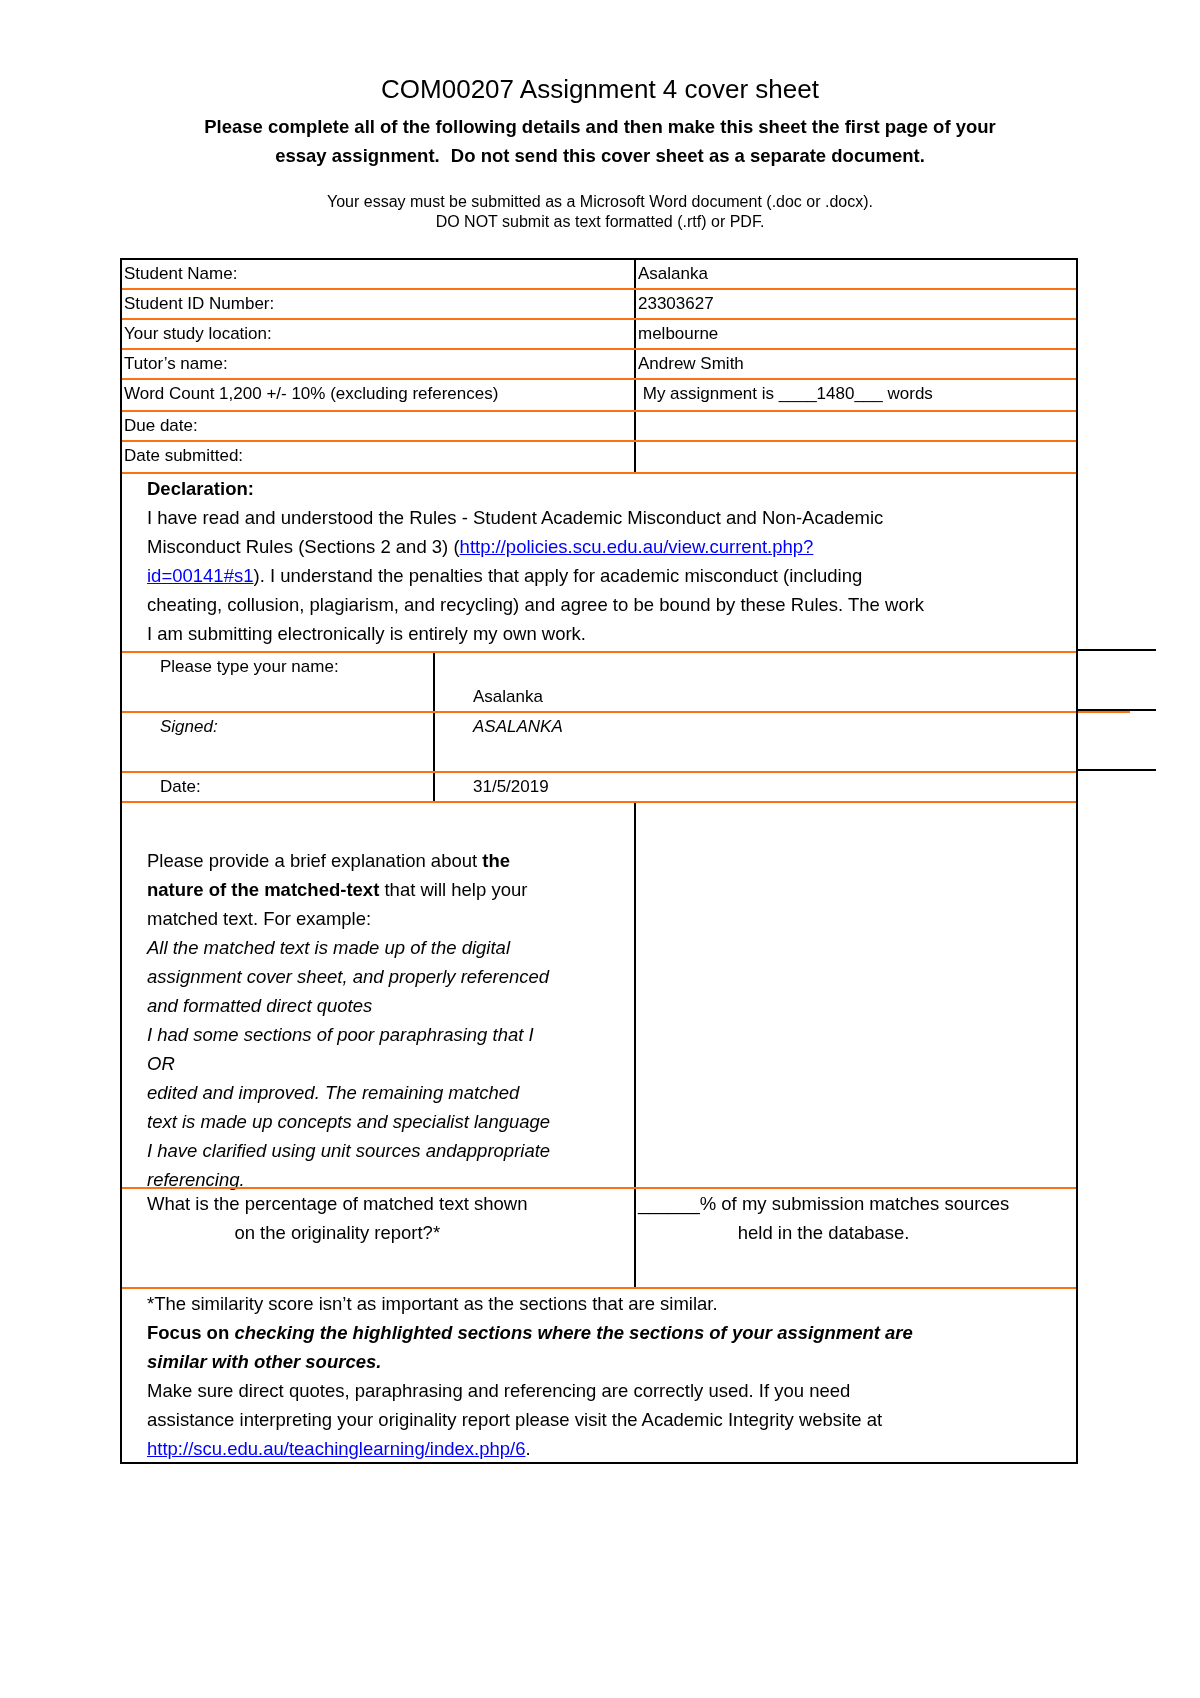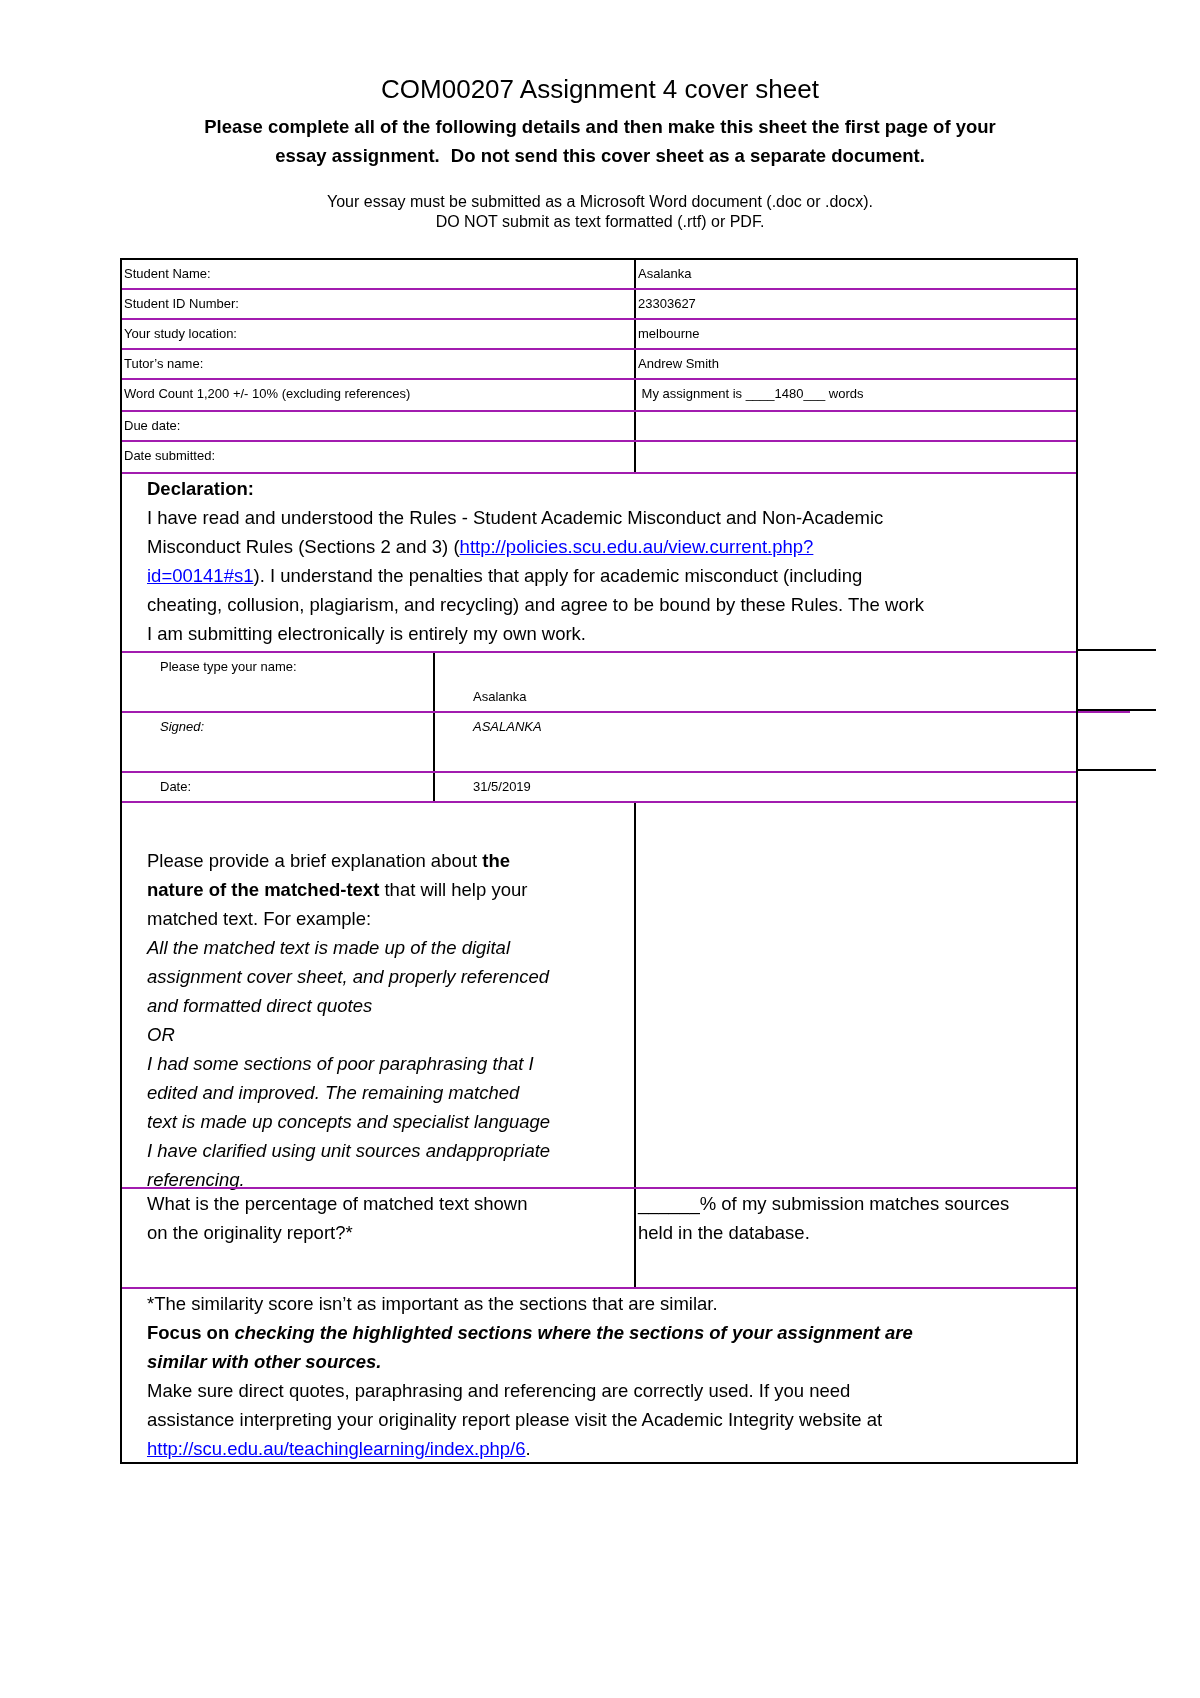--- a/index.html
+++ b/index.html
@@ -4,22 +4,22 @@
 <style>
   html, body { margin: 0; padding: 0; background: #ffffff; }
   body { width: 1200px; height: 1698px; position: relative; overflow: hidden;
          font-family: "Liberation Sans", "DejaVu Sans", sans-serif; color: #000; }
   .abs { position: absolute; }
   .title { top: 74px; left: 0; width: 1200px; text-align: center; font-size: 26px; }
   .intro { top: 112px; left: 0; width: 1200px; text-align: center; font-size: 18.5px; line-height: 29px; font-weight: bold; }
   .note { top: 192px; left: 0; width: 1200px; text-align: center; font-size: 16px; line-height: 20px; }
 
   .tbl { left: 120px; width: 958px; border: 2px solid #000; box-sizing: border-box; }
-  .row { position: absolute; left: 0; border-top: 2px solid #a21caf; box-sizing: border-box; }
-  .cell { position: absolute; top: 0; box-sizing: border-box; font-size: 13px; line-height: 28px; white-space: nowrap; text-align: center; }
+  .row { position: absolute; left: 0; border-top: 2px solid #f97316; box-sizing: border-box; }
+  .cell { position: absolute; top: 0; box-sizing: border-box; font-size: 17px; line-height: 28px; white-space: nowrap; text-align: center; }
   .vline { position: absolute; top: 0; width: 2px; background: #000; }
   .link { color: #0000ff; text-decoration: underline; }
   .bold { font-weight: bold; }
   .ital { font-style: italic; }
   .hline-ext { position: absolute; height: 2px; background: #000; }
   .para { font-size: 18.5px; line-height: 29px; }
 </style>
 </head>
 <body>
 
@@ -96,31 +96,31 @@
 
   <div class="vline" style="left:512px; top:541px; height:486px;"></div>
   <div class="row" style="top:541px; width:954px; height:386px;">
     <div class="para" style="position:absolute; left:25px; top:0; white-space:nowrap;margin-top:43px;">
       <div><span>Please provide a brief explanation about </span><span class="bold">the</span></div>
       <div><span class="bold">nature of the matched-text</span><span> that will help your</span></div>
       <div>matched text. For example:</div>
       <div class="ital">All the matched text is made up of the digital</div>
       <div class="ital">assignment cover sheet, and properly referenced</div>
       <div class="ital">and formatted direct quotes</div>
+      <div class="ital">I had some sections of poor paraphrasing that I</div>
       <div class="ital">OR</div>
-      <div class="ital">I had some sections of poor paraphrasing that I</div>
       <div class="ital">edited and improved. The remaining matched</div>
       <div class="ital">text is made up concepts and specialist language</div>
       <div class="ital">I have clarified using unit sources andappropriate</div>
       <div class="ital">referencing.</div>
     </div>
     <div style="position:absolute; left:516px; top:0; width:436px; height:382px;"></div>
   </div>
 
-  <div class="row" style="top:927px; width:954px; height:81px;">
+  <div class="row" style="top:927px; width:954px; height:81px;text-align:center;">
     <div class="para" style="position:absolute; left:25px; top:0; white-space:nowrap;">
       <div>What is the percentage of matched text shown</div>
       <div>on the originality report?*</div>
     </div>
     <div class="para" style="position:absolute; left:516px; top:0; white-space:nowrap;">
       <div><span>______</span><span>% of my submission matches sources</span></div>
       <div>held in the database.</div>
     </div>
   </div>
 

